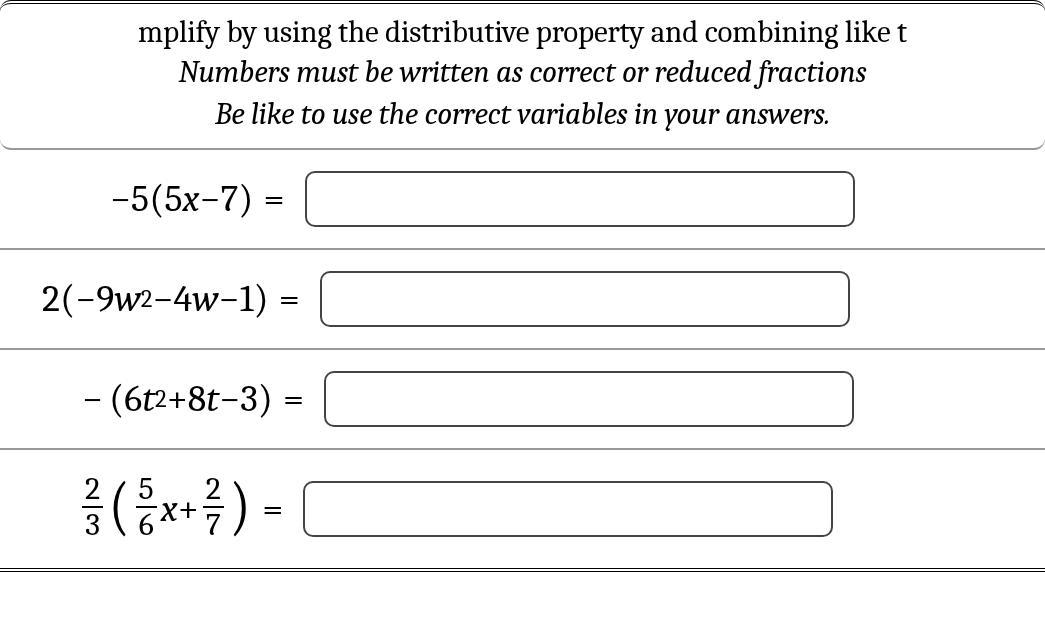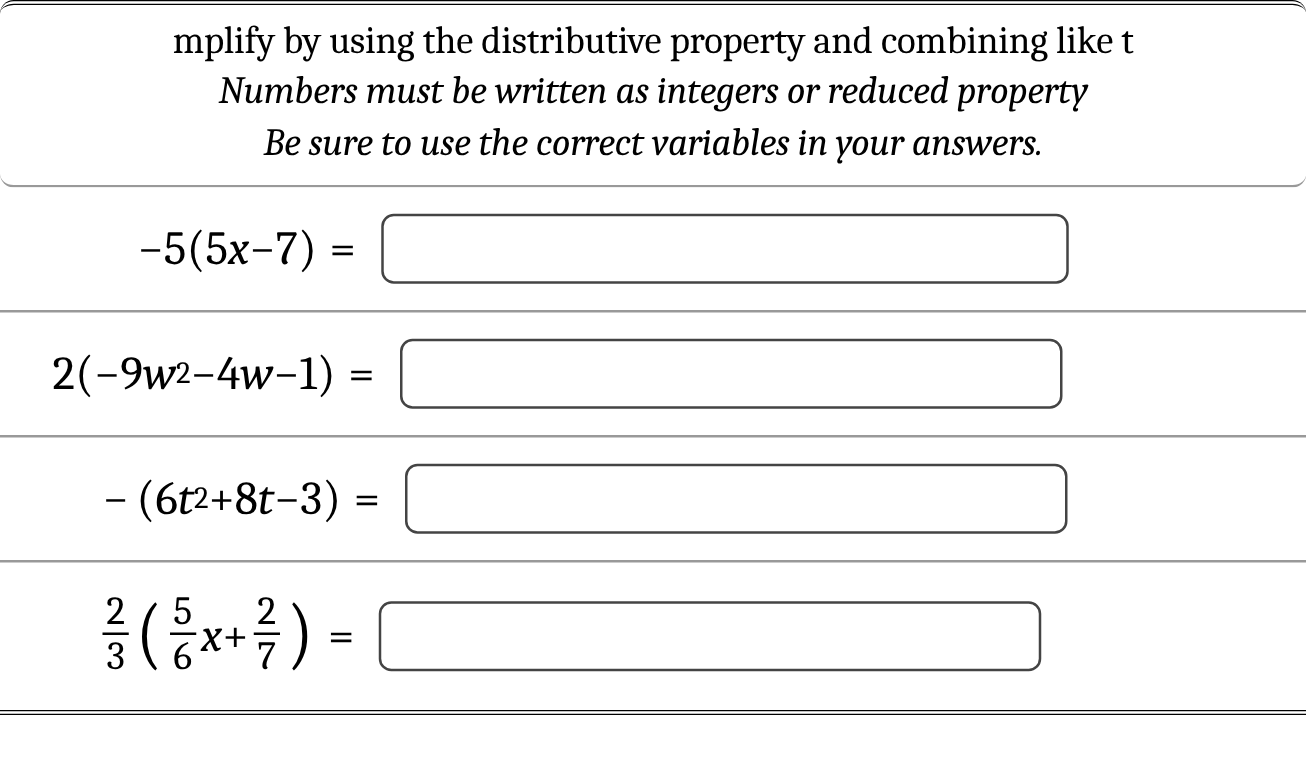--- a/index.html
+++ b/index.html
@@ -119,22 +119,22 @@
     border-bottom: 4px double #000;
   }
 </style>
 </head>
 <body>
 
 <div class="container">
 
   <div class="instructions">
     <div class="line1">mplify by using the distributive property and combining like t</div>
-    <div class="line2">Numbers must be written as integers or reduced property</div>
-    <div class="line3">Be sure to use the correct variables in your answers.</div>
+    <div class="line2">Numbers must be written as correct or reduced fractions</div>
+    <div class="line3">Be like to use the correct variables in your answers.</div>
   </div>
 
   <div class="problem-row" style="padding-left: 110px;">
     <div class="expr">
       <span>−</span>
         <span>5</span>
         <span class="big-paren">(</span>
         <span>5</span>
         <span style="font-style:italic;">x</span>
         <span> − </span>

